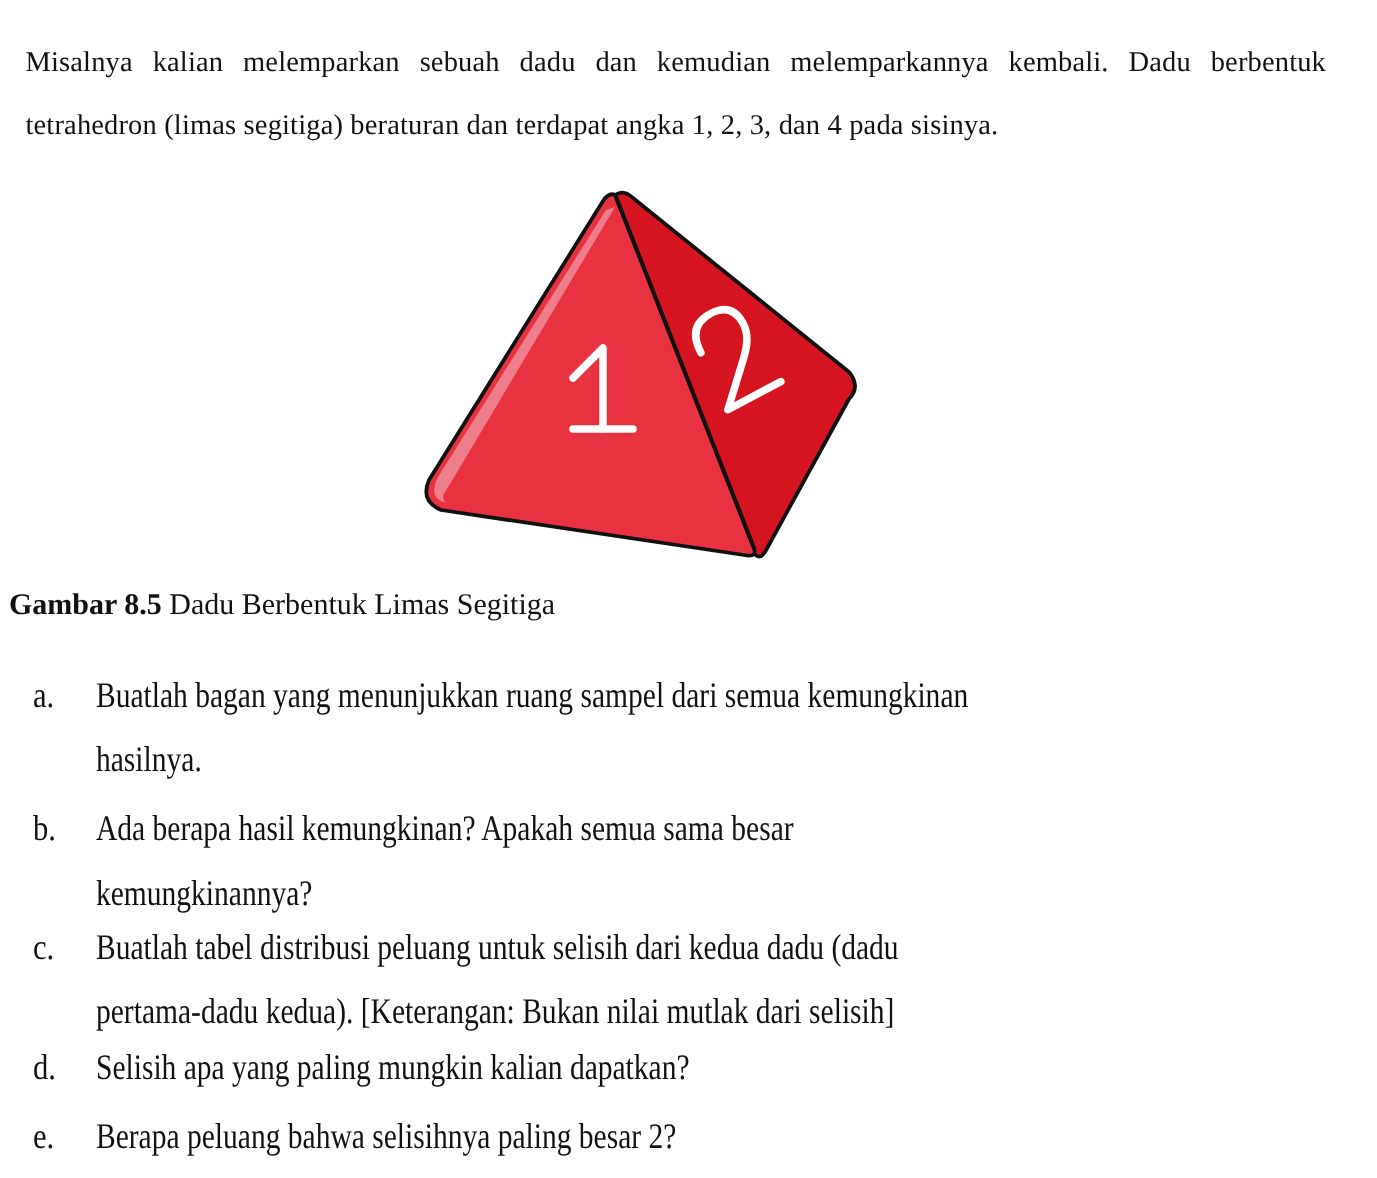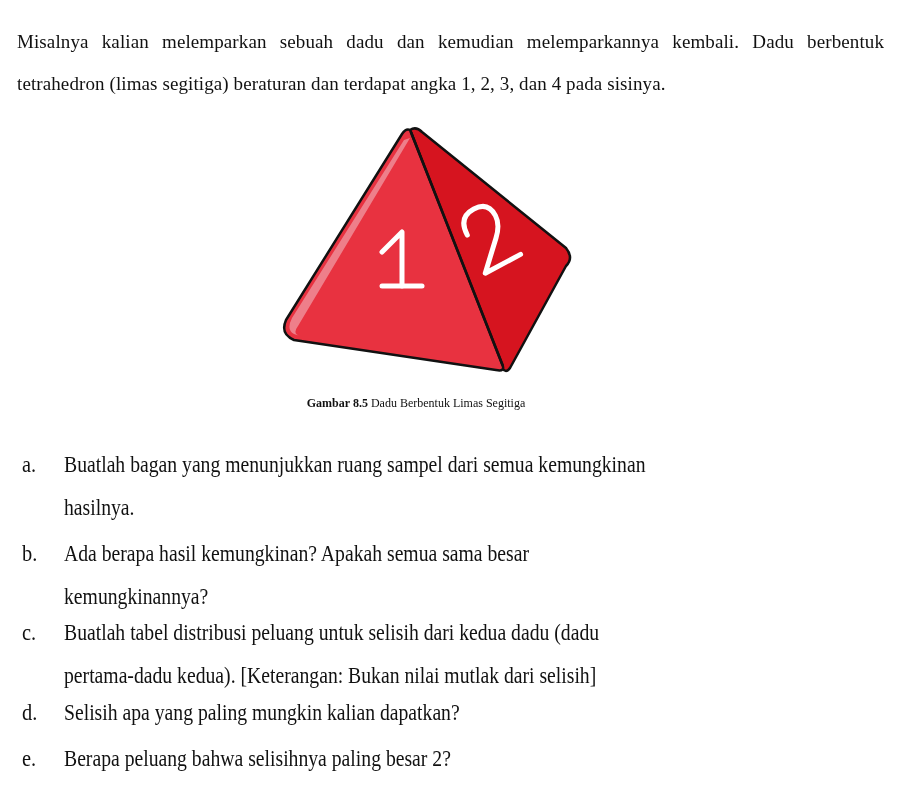--- a/index.html
+++ b/index.html
@@ -32,22 +32,21 @@
       top: 120px;
       width: 320px;
       height: 260px;
     }
     .figure svg { display: block; }
     .caption {
       position: absolute;
       left: 0;
       width: 826px;
       top: 389px;
-      text-align: center;
-      font-size: 12px;
+      font-size: 20px;
       line-height: 28px;
       padding-left: 6px;
       box-sizing: border-box;
     }
     .caption .cap-label { font-weight: bold; }
     .questions {
       position: absolute;
       left: 0;
       top: 443px;
       width: 918px;

